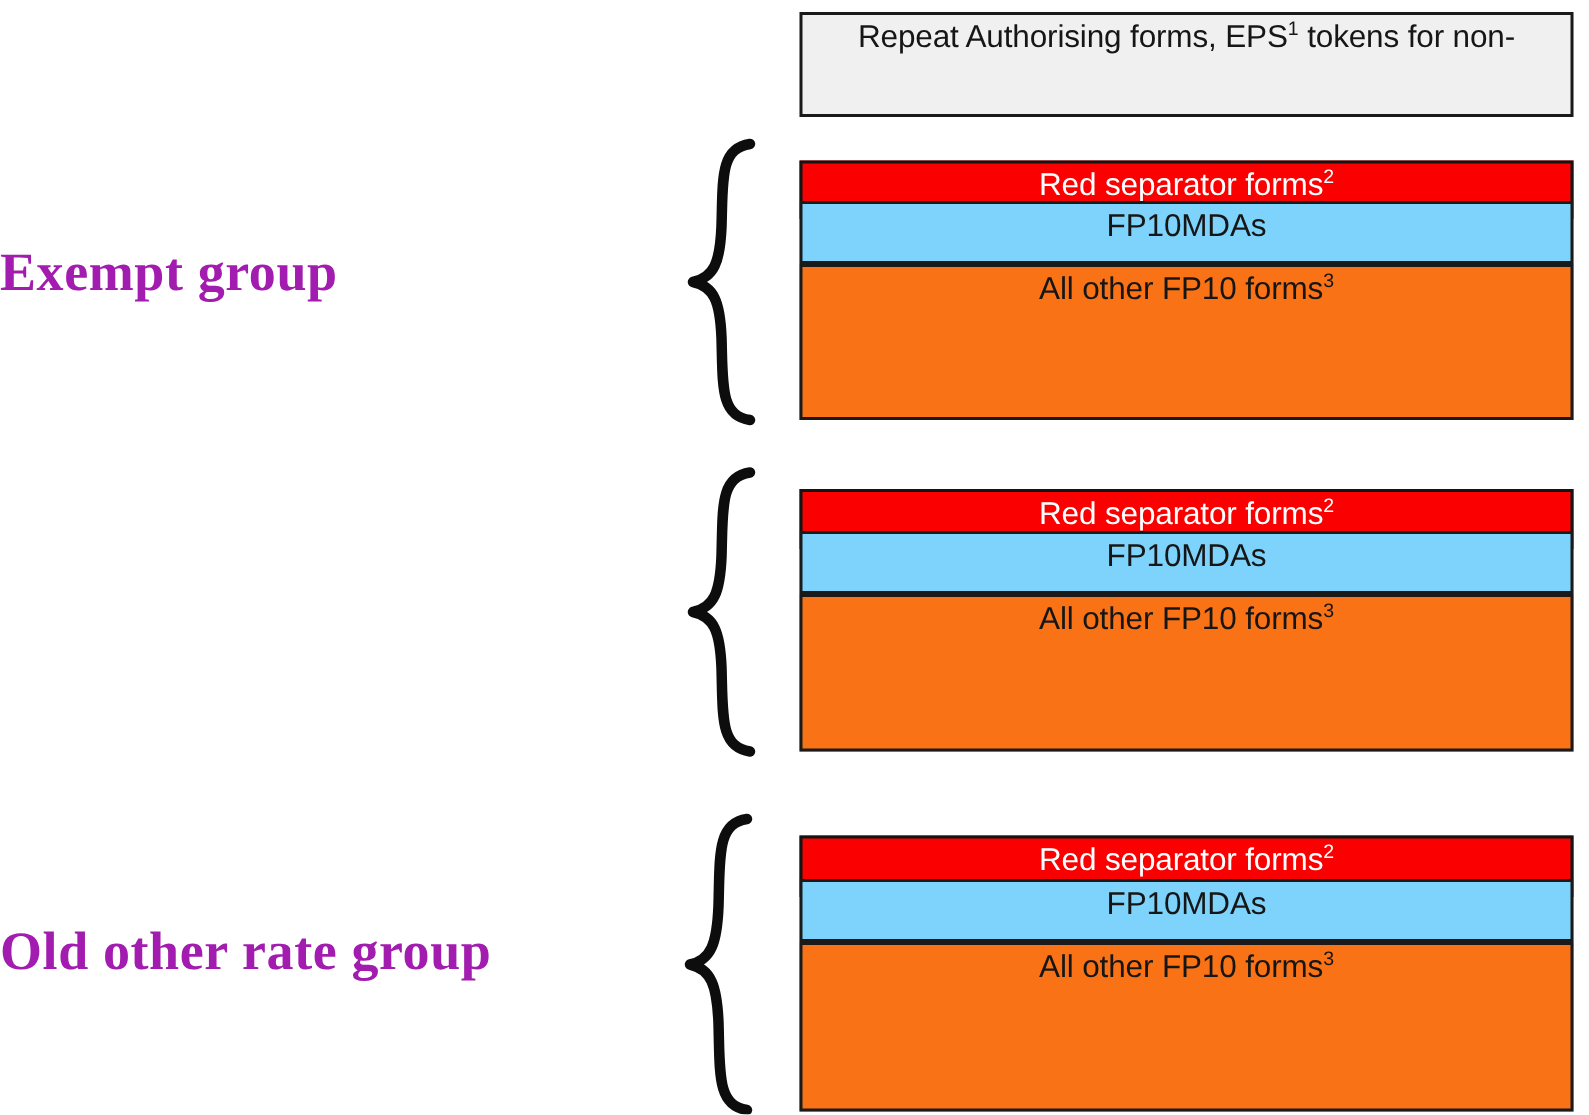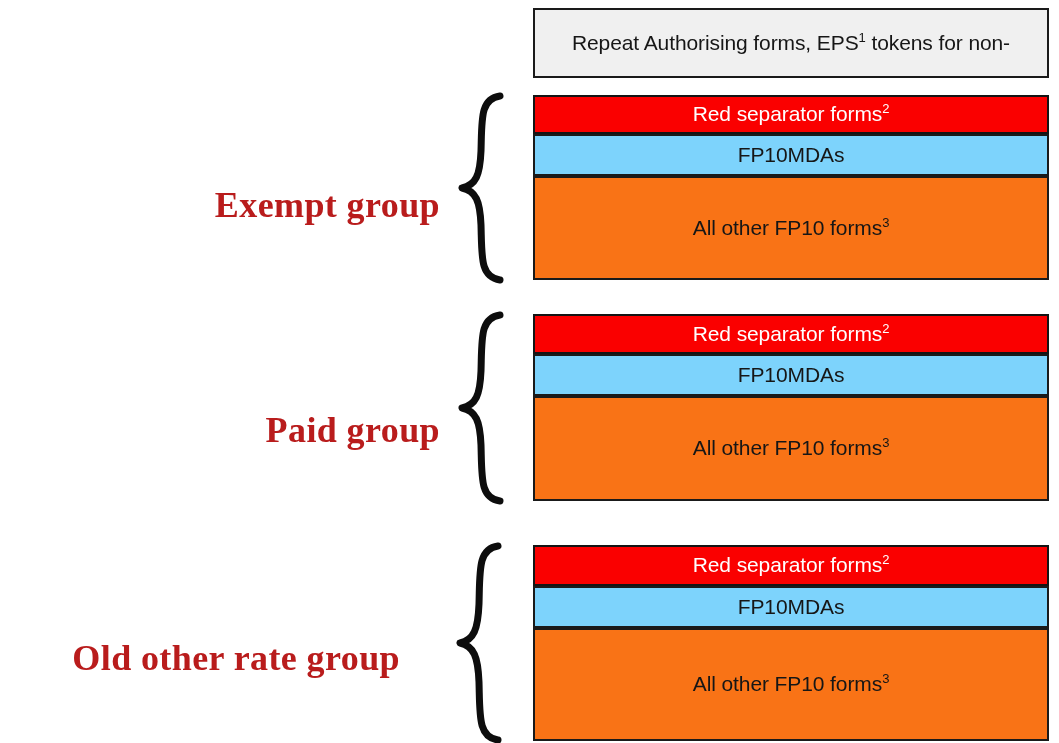--- a/index.html
+++ b/index.html
@@ -19,65 +19,65 @@
     background: #ffffff;
     overflow: hidden;
   }
 
   
   .box {
     position: absolute;
     box-sizing: border-box;
     border: 2px solid #1a1a1a;
     display: flex;
-    align-items: center;
+    align-items: flex-start;
     justify-content: center;
     text-align: center;
     font-family: "Liberation Sans", sans-serif;
     font-size: 21px;
     line-height: 1.28;
     color: #161616;
     letter-spacing: -0.1px;
-    padding: 12px 14px;
+    padding: 2px 14px;
   }
   .box .txt {
     display: block;
     width: 100%;
   }
   .box sup {
     font-size: 0.62em;
     vertical-align: super;
     line-height: 0;
   }
 
   .box--header {
     background: #f0f0f0;
   }
   .box--red {
     background: #fa0000;
     color: #ffffff;
     border-color: #141414;
+    margin-top: 12px;
   }
   .box--blue {
     background: #7dd3fc;
   }
   .box--green {
     background: #f97316;
   }
 
   
   .group-label {
     position: absolute;
     font-family: "Liberation Serif", serif;
     font-weight: bold;
-    color: #b91c1c;
-    text-align: right;
+    color: #a21caf;
+    text-align: left;
     white-space: nowrap;
     letter-spacing: 0.4px;
-    margin-top: 24px;
   }
 
   
   .brace {
     position: absolute;
   }
   .brace svg {
     display: block;
     width: 100%;
     height: 100%;
@@ -106,21 +106,20 @@
   </div>
 
   <div class="box box--blue" style="left:533px; top:134px; width:516px; height:42px;">
     <span class="txt">FP10MDAs</span>
   </div>
 
   <div class="box box--green" style="left:533px; top:176px; width:516px; height:104px;">
     <span class="txt"><span>All other FP10 forms</span><sup>3</sup></span>
   </div>
 
-  <div class="group-label" style="left:0px; top:385px; width:440px; font-size:36px;">Paid group</div>
 
   <div class="brace" style="left:460px; top:312px; width:42px; height:192px;">
     <svg viewBox="0 0 42 192" preserveAspectRatio="none" aria-hidden="true">
       <path d="M40 3 C 20 6, 22 26, 21 59 C 20 83, 16 93, 2 96 C 16 99, 20 109, 21 133 C 22 166, 20 186, 40 189" fill="none" stroke="#0d0d0d" stroke-width="7" stroke-linecap="round" stroke-linejoin="round"></path>
     </svg>
   </div>
 
   <div class="box box--red" style="left:533px; top:314px; width:516px; height:40px;">
     <span class="txt"><span>Red separator forms</span><sup>2</sup></span>
   </div>

